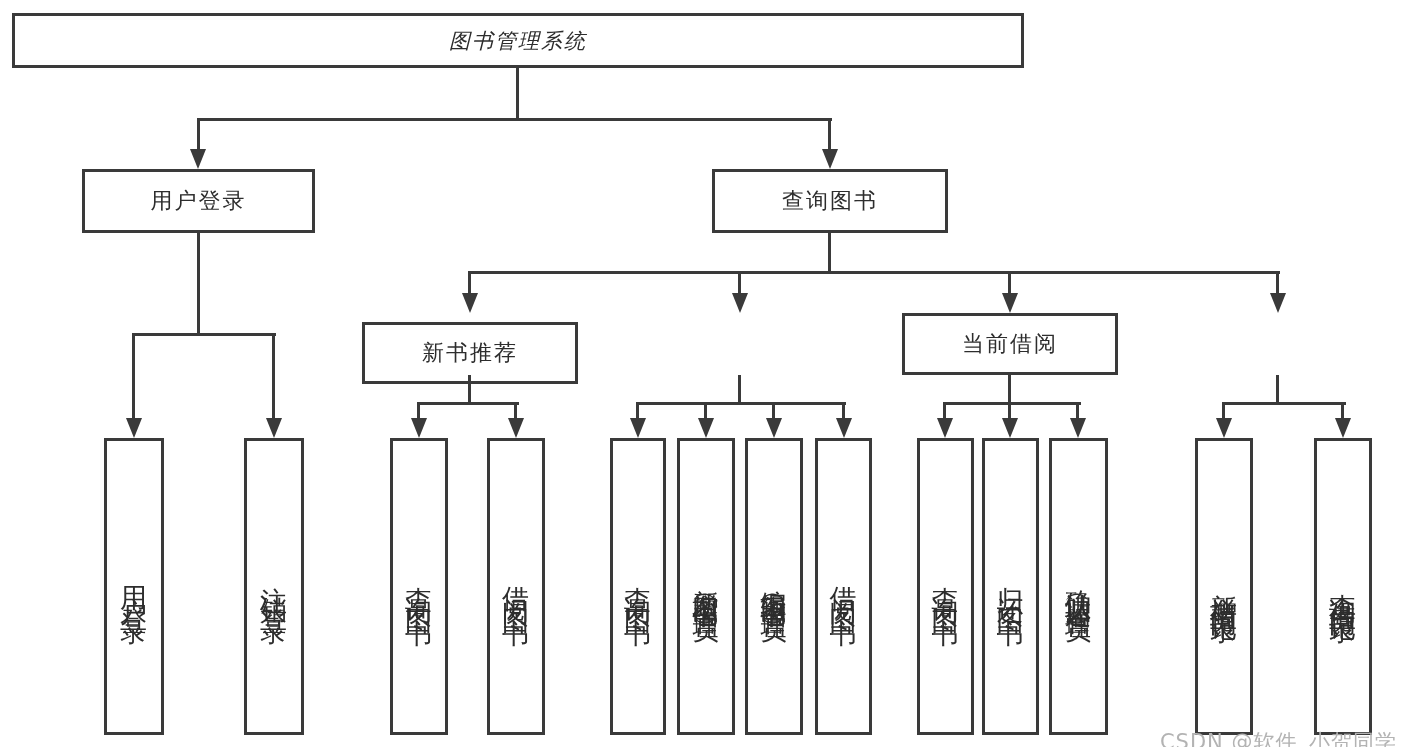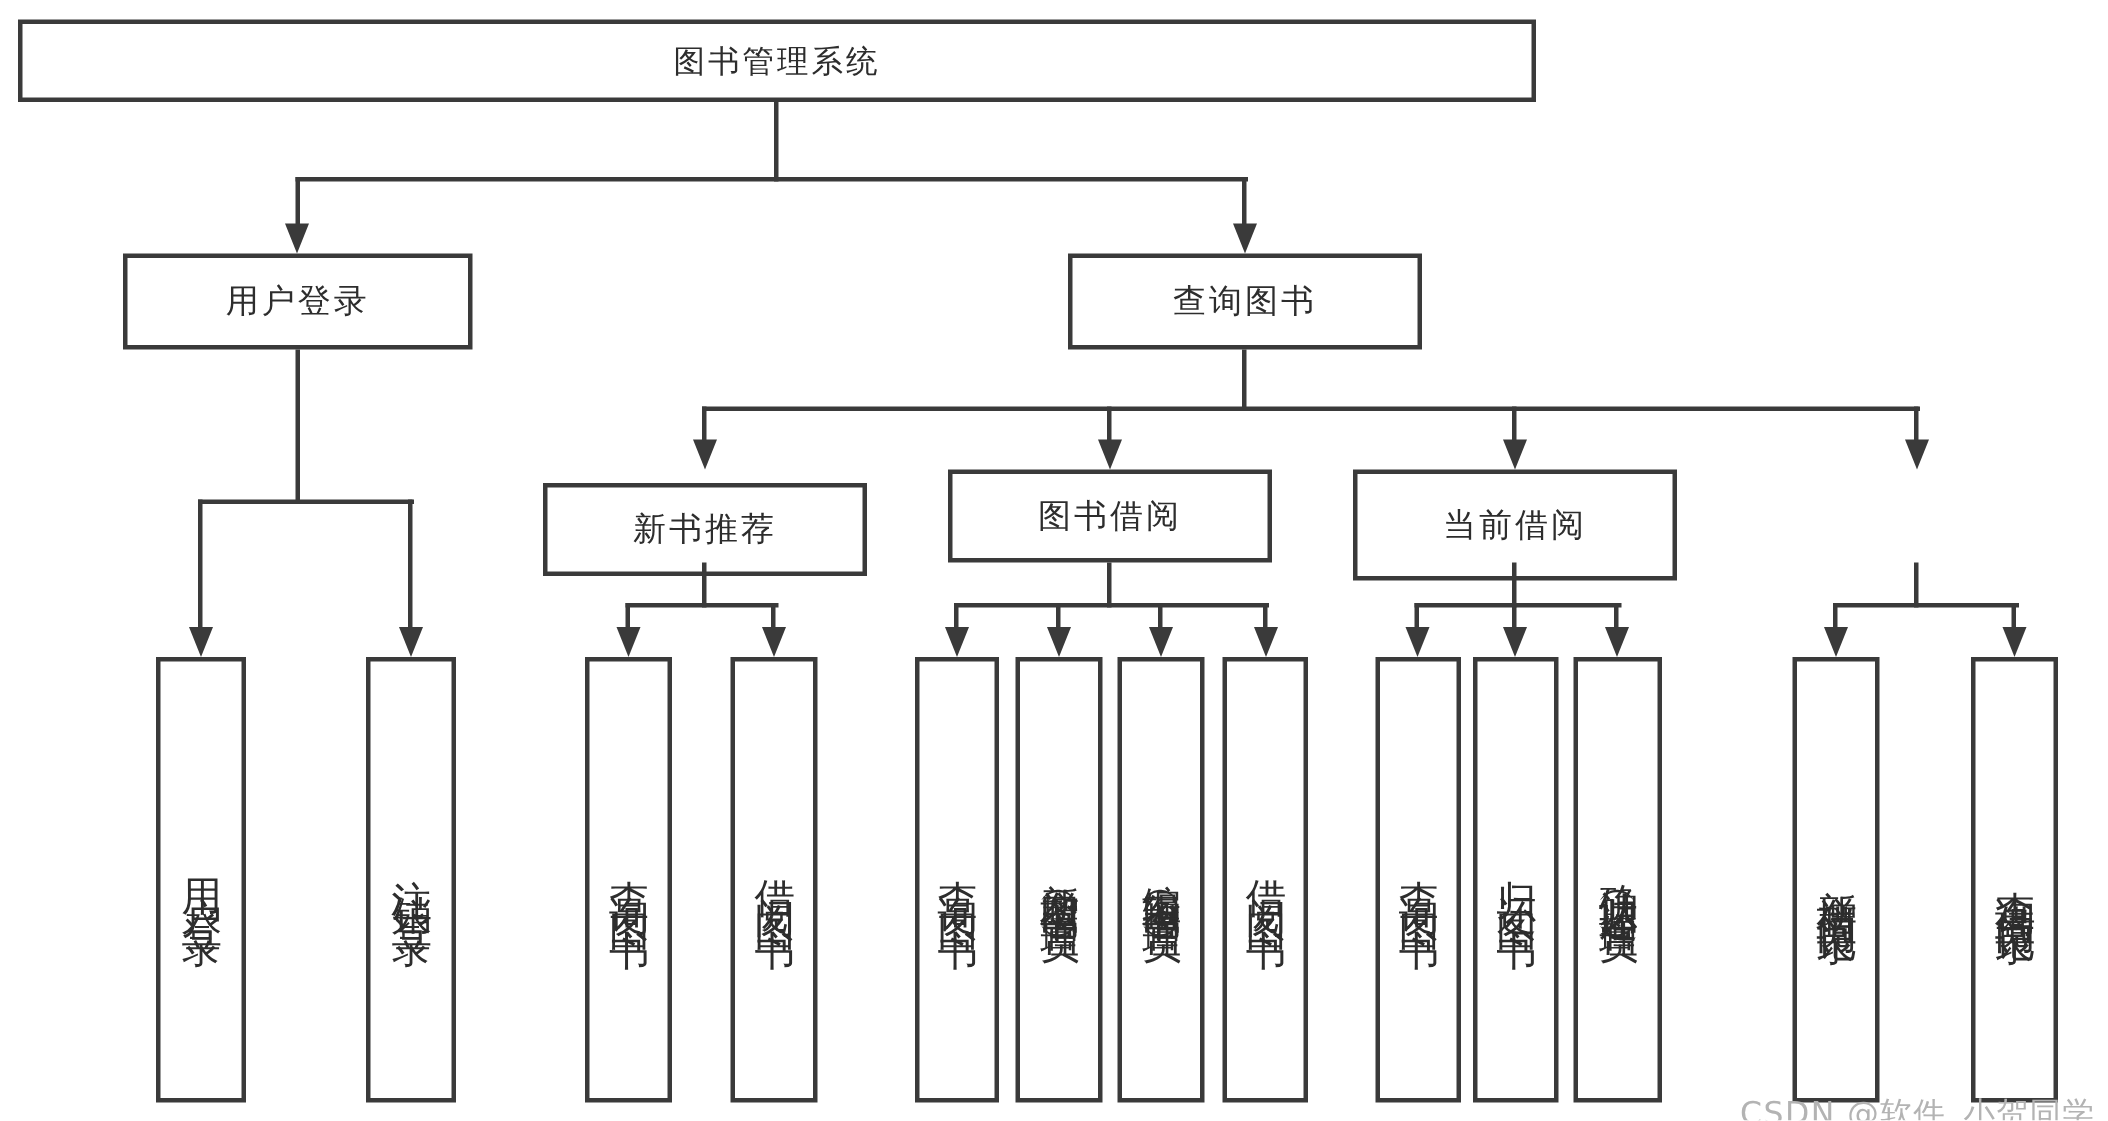--- a/index.html
+++ b/index.html
@@ -22,38 +22,35 @@
   .ah{position:absolute;width:0;height:0;border-left:8px solid transparent;
       border-right:8px solid transparent;border-top:20px solid var(--line);}
   .wm{position:absolute;top:715px;right:8px;font-size:21px;letter-spacing:1px;
       color:#b3b3b3;white-space:nowrap;z-index:5;margin-top:13px;}
 </style>
 </head>
 <body>
 
 <div id="canvas">
 
-  <div class="box" style="left:12px;top:13px;width:1012px;height:55px;">
+  <div class="box" style="left:12px;top:13px;width:1012px;height:55px;font-style:italic;">
     <span class="title-label">图书管理系统</span>
   </div>
 
   <div class="box" style="left:82px;top:169px;width:233px;height:64px;">
     <span class="hlabel">用户登录</span>
   </div>
   <div class="box" style="left:712px;top:169px;width:236px;height:64px;">
     <span class="hlabel">查询图书</span>
   </div>
 
   <div class="box" style="left:362px;top:322px;width:216px;height:62px;">
     <span class="hlabel">新书推荐</span>
   </div>
-  <div class="box" style="left:632px;top:313px;width:216px;height:62px;">
-    <span class="hlabel">图书借阅</span>
-  </div>
-  <div class="box" style="left:902px;top:313px;width:216px;height:74px;">
+  <div class="box" style="left:902px;top:313px;width:216px;height:62px;">
     <span class="hlabel">当前借阅</span>
   </div>
 
   <div class="box" style="left:104px;top:438px;width:60px;height:297px;">
     <span class="vtext len4">用户登录</span>
   </div>
   <div class="box" style="left:244px;top:438px;width:60px;height:297px;">
     <span class="vtext len4">注销登录</span>
   </div>
 

